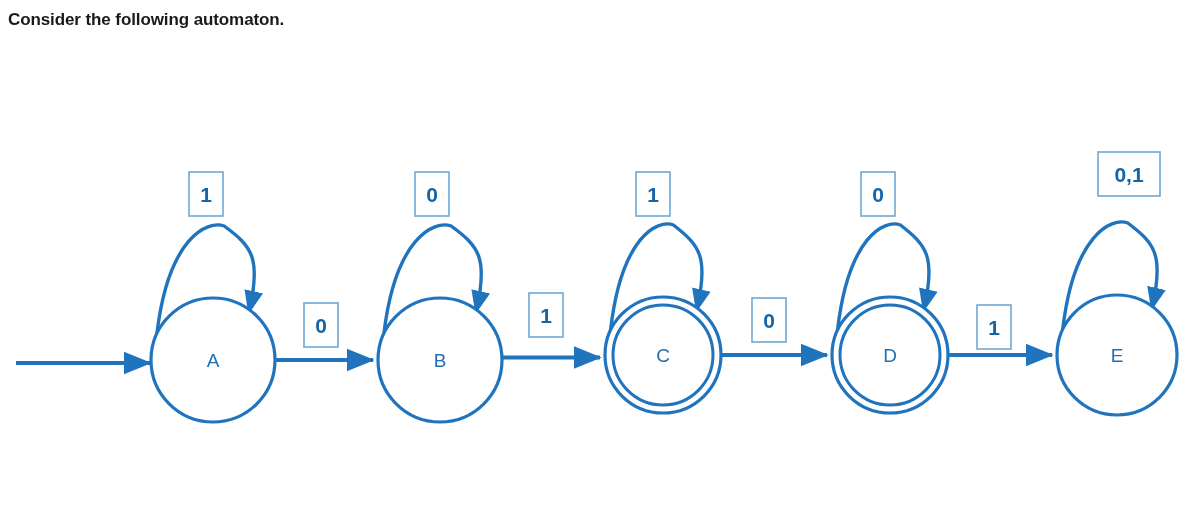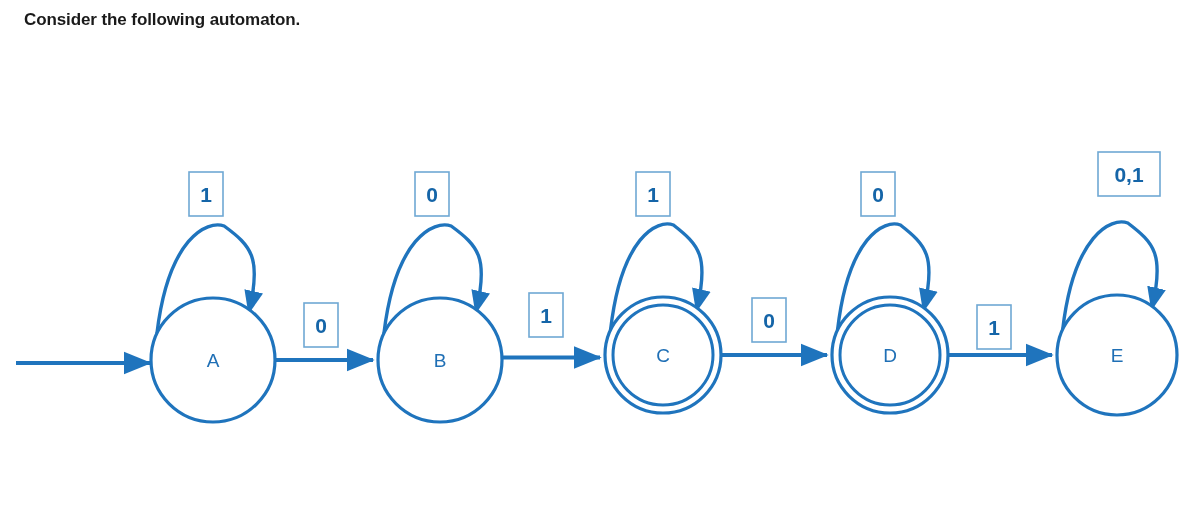--- a/index.html
+++ b/index.html
@@ -16,21 +16,20 @@
   }
   #prompt-title {
     position: absolute;
     left: 8px;
     top: 10px;
     font-size: 17px;
     font-weight: bold;
     color: #1a1a1a;
     letter-spacing: -0.1px;
     white-space: nowrap;
-    margin-left: 16px;
   }
   #automaton-canvas {
     position: absolute;
     left: 0;
     top: 0;
     width: 1200px;
     height: 532px;
   }
   .state-label-text {
     font-family: "Liberation Sans", sans-serif;

